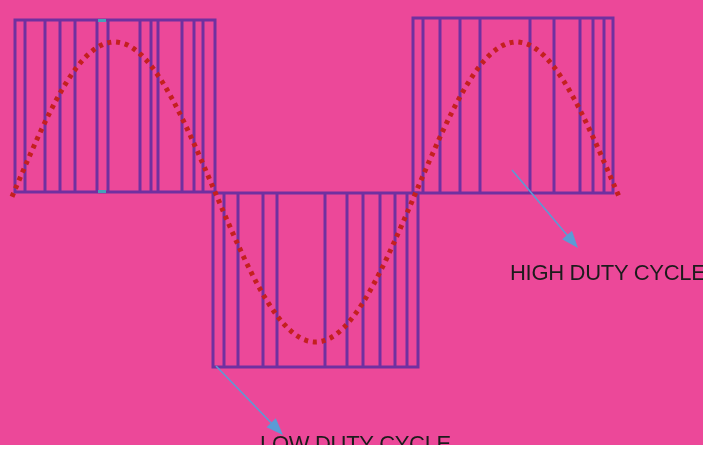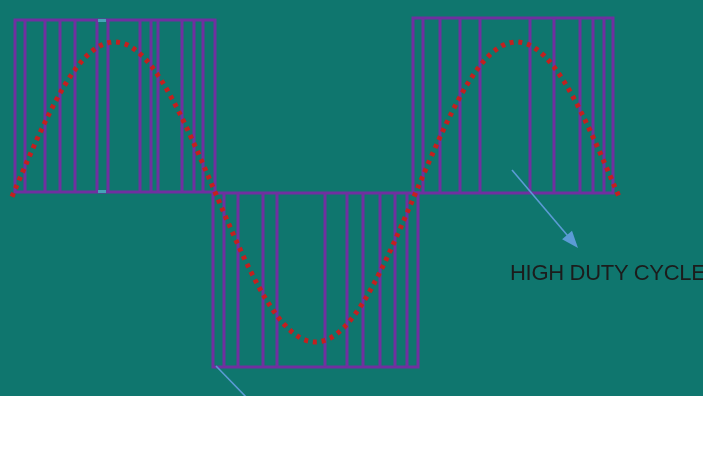--- a/index.html
+++ b/index.html
@@ -1,20 +1,20 @@
 <!DOCTYPE html>
 <html><head>
 <meta charset="utf-8">
 <style>
   html, body { margin: 0; padding: 0; background: #ffffff; }
   .stage {
     position: relative;
     width: 703px;
-    height: 396px;
-    background: #0f766e;
+    height: 445px;
+    background: #ec4899;
     overflow: hidden;
     font-family: "Liberation Sans", sans-serif;
   }
   .stage svg {
     position: absolute;
     left: 0; top: 0;
     width: 703px; height: 466px;
   }
   .duty-label {
     position: absolute;
@@ -71,13 +71,14 @@
       <rect x="98" y="190" width="8" height="3" fill="#45A2B8"></rect>
       <path d="M12.0 196.7 L14.0 192.0 L16.0 187.3 L18.0 182.6 L20.0 178.0 L22.0 173.3 L24.0 168.7 L26.0 164.0 L28.0 159.4 L30.0 154.9 L32.0 150.4 L34.0 145.9 L36.0 141.4 L38.0 137.0 L40.0 132.7 L42.0 128.4 L44.0 124.2 L46.0 120.1 L48.0 116.0 L50.0 112.0 L52.0 108.1 L54.0 104.2 L56.0 100.5 L58.0 96.8 L60.0 93.2 L62.0 89.7 L64.0 86.3 L66.0 83.1 L68.0 79.9 L70.0 76.8 L72.0 73.9 L74.0 71.1 L76.0 68.3 L78.0 65.8 L80.0 63.3 L82.0 60.9 L84.0 58.7 L86.0 56.6 L88.0 54.7 L90.0 52.9 L92.0 51.2 L94.0 49.6 L96.0 48.2 L98.0 47.0 L100.0 45.8 L102.0 44.9 L104.0 44.0 L106.0 43.3 L108.0 42.8 L110.0 42.4 L112.0 42.1 L114.0 42.0 L116.0 42.0 L118.0 42.2 L120.0 42.6 L122.0 43.0 L124.0 43.7 L126.0 44.4 L128.0 45.3 L130.0 46.4 L132.0 47.6 L134.0 48.9 L136.0 50.4 L138.0 52.0 L140.0 53.8 L142.0 55.6 L144.0 57.7 L146.0 59.8 L148.0 62.1 L150.0 64.5 L152.0 67.0 L154.0 69.7 L156.0 72.5 L158.0 75.4 L160.0 78.4 L162.0 81.5 L164.0 84.7 L166.0 88.0 L168.0 91.5 L170.0 95.0 L172.0 98.6 L174.0 102.3 L176.0 106.1 L178.0 110.0 L180.0 114.0 L182.0 118.0 L184.0 122.1 L186.0 126.3 L188.0 130.6 L190.0 134.9 L192.0 139.2 L194.0 143.6 L196.0 148.1 L198.0 152.6 L200.0 157.2 L202.0 161.7 L204.0 166.3 L206.0 171.0 L208.0 175.6 L210.0 180.3 L212.0 185.0 L214.0 189.7 L216.0 194.3 L218.0 199.0 L220.0 203.7 L222.0 208.4 L224.0 213.0 L226.0 217.7 L228.0 222.3 L230.0 226.8 L232.0 231.4 L234.0 235.9 L236.0 240.4 L238.0 244.8 L240.0 249.1 L242.0 253.4 L244.0 257.7 L246.0 261.9 L248.0 266.0 L250.0 270.0 L252.0 274.0 L254.0 277.9 L256.0 281.7 L258.0 285.4 L260.0 289.0 L262.0 292.5 L264.0 296.0 L266.0 299.3 L268.0 302.5 L270.0 305.6 L272.0 308.6 L274.0 311.5 L276.0 314.3 L278.0 317.0 L280.0 319.5 L282.0 321.9 L284.0 324.2 L286.0 326.3 L288.0 328.4 L290.0 330.2 L292.0 332.0 L294.0 333.6 L296.0 335.1 L298.0 336.4 L300.0 337.6 L302.0 338.7 L304.0 339.6 L306.0 340.3 L308.0 341.0 L310.0 341.4 L312.0 341.8 L314.0 342.0 L316.0 342.0 L318.0 341.9 L320.0 341.6 L322.0 341.2 L324.0 340.7 L326.0 340.0 L328.0 339.1 L330.0 338.2 L332.0 337.0 L334.0 335.8 L336.0 334.4 L338.0 332.8 L340.0 331.1 L342.0 329.3 L344.0 327.4 L346.0 325.3 L348.0 323.1 L350.0 320.7 L352.0 318.2 L354.0 315.7 L356.0 312.9 L358.0 310.1 L360.0 307.2 L362.0 304.1 L364.0 300.9 L366.0 297.7 L368.0 294.3 L370.0 290.8 L372.0 287.2 L374.0 283.5 L376.0 279.8 L378.0 275.9 L380.0 272.0 L382.0 268.0 L384.0 263.9 L386.0 259.8 L388.0 255.6 L390.0 251.3 L392.0 247.0 L394.0 242.6 L396.0 238.1 L398.0 233.6 L400.0 229.1 L402.0 224.6 L404.0 220.0 L406.0 215.3 L408.0 210.7 L410.0 206.0 L412.0 201.4 L414.0 196.7 L416.0 192.0 L418.0 187.3 L420.0 182.6 L422.0 178.0 L424.0 173.3 L426.0 168.7 L428.0 164.0 L430.0 159.4 L432.0 154.9 L434.0 150.4 L436.0 145.9 L438.0 141.4 L440.0 137.0 L442.0 132.7 L444.0 128.4 L446.0 124.2 L448.0 120.1 L450.0 116.0 L452.0 112.0 L454.0 108.1 L456.0 104.2 L458.0 100.5 L460.0 96.8 L462.0 93.2 L464.0 89.7 L466.0 86.3 L468.0 83.1 L470.0 79.9 L472.0 76.8 L474.0 73.9 L476.0 71.1 L478.0 68.3 L480.0 65.8 L482.0 63.3 L484.0 60.9 L486.0 58.7 L488.0 56.6 L490.0 54.7 L492.0 52.9 L494.0 51.2 L496.0 49.6 L498.0 48.2 L500.0 47.0 L502.0 45.8 L504.0 44.9 L506.0 44.0 L508.0 43.3 L510.0 42.8 L512.0 42.4 L514.0 42.1 L516.0 42.0 L518.0 42.0 L520.0 42.2 L522.0 42.6 L524.0 43.0 L526.0 43.7 L528.0 44.4 L530.0 45.3 L532.0 46.4 L534.0 47.6 L536.0 48.9 L538.0 50.4 L540.0 52.0 L542.0 53.8 L544.0 55.6 L546.0 57.7 L548.0 59.8 L550.0 62.1 L552.0 64.5 L554.0 67.0 L556.0 69.7 L558.0 72.5 L560.0 75.4 L562.0 78.4 L564.0 81.5 L566.0 84.7 L568.0 88.0 L570.0 91.5 L572.0 95.0 L574.0 98.6 L576.0 102.3 L578.0 106.1 L580.0 110.0 L582.0 114.0 L584.0 118.0 L586.0 122.1 L588.0 126.3 L590.0 130.6 L592.0 134.9 L594.0 139.2 L596.0 143.6 L598.0 148.1 L600.0 152.6 L602.0 157.2 L604.0 161.7 L606.0 166.3 L608.0 171.0 L610.0 175.6 L612.0 180.3 L614.0 185.0 L616.0 189.7 L618.0 194.3 L620.0 199.0" fill="none" stroke="#C3201F" stroke-width="5" stroke-dasharray="4 4.8" stroke-linecap="butt"></path>
       <line x1="512" y1="170" x2="568.9568086194736" y2="237.3125920048324" stroke="#5B9BD5" stroke-width="1.6"></line>
       <polygon points="578,248 562.1,239.2 572.0,230.8" fill="#5B9BD5"></polygon>
       <line x1="216" y1="366" x2="273.24714040548776" y2="424.9560102683381" stroke="#5B9BD5" stroke-width="1.6"></line>
       <polygon points="283,435 266.5,427.3 275.8,418.3" fill="#5B9BD5"></polygon>
     </svg>
 
   <div class="duty-label" id="label-high">HIGH DUTY CYCLE</div>
 
+  <div class="duty-label" id="label-low">LOW DUTY CYCLE</div>
 </div>
 
 </body></html>

